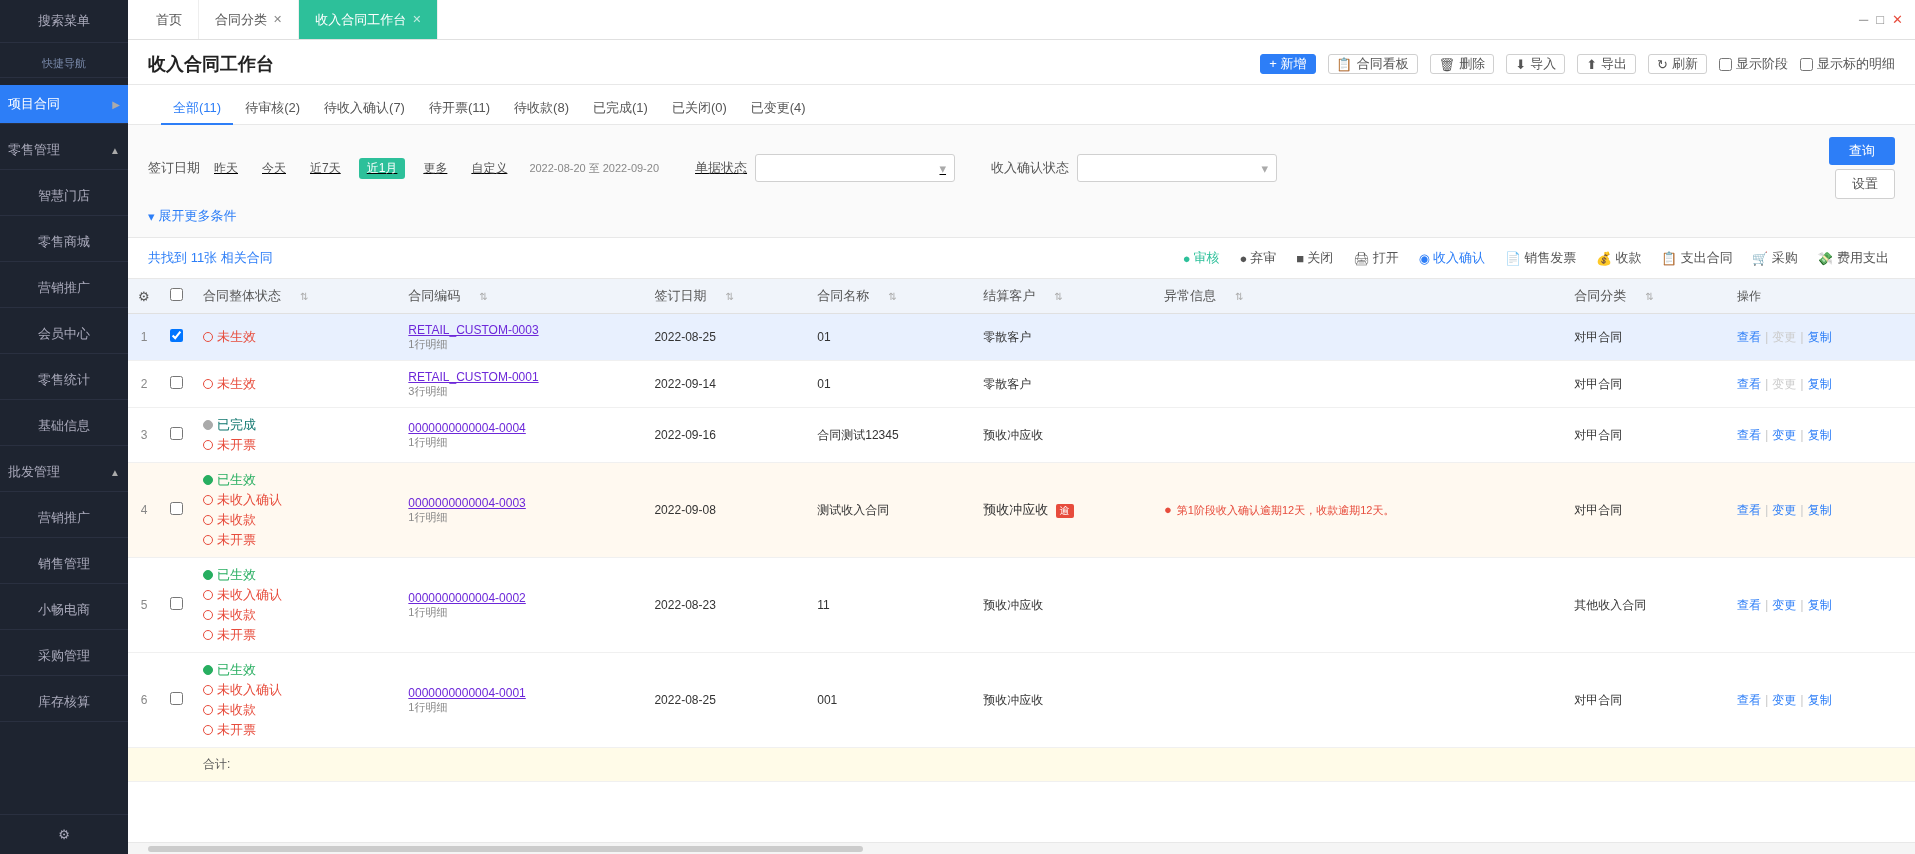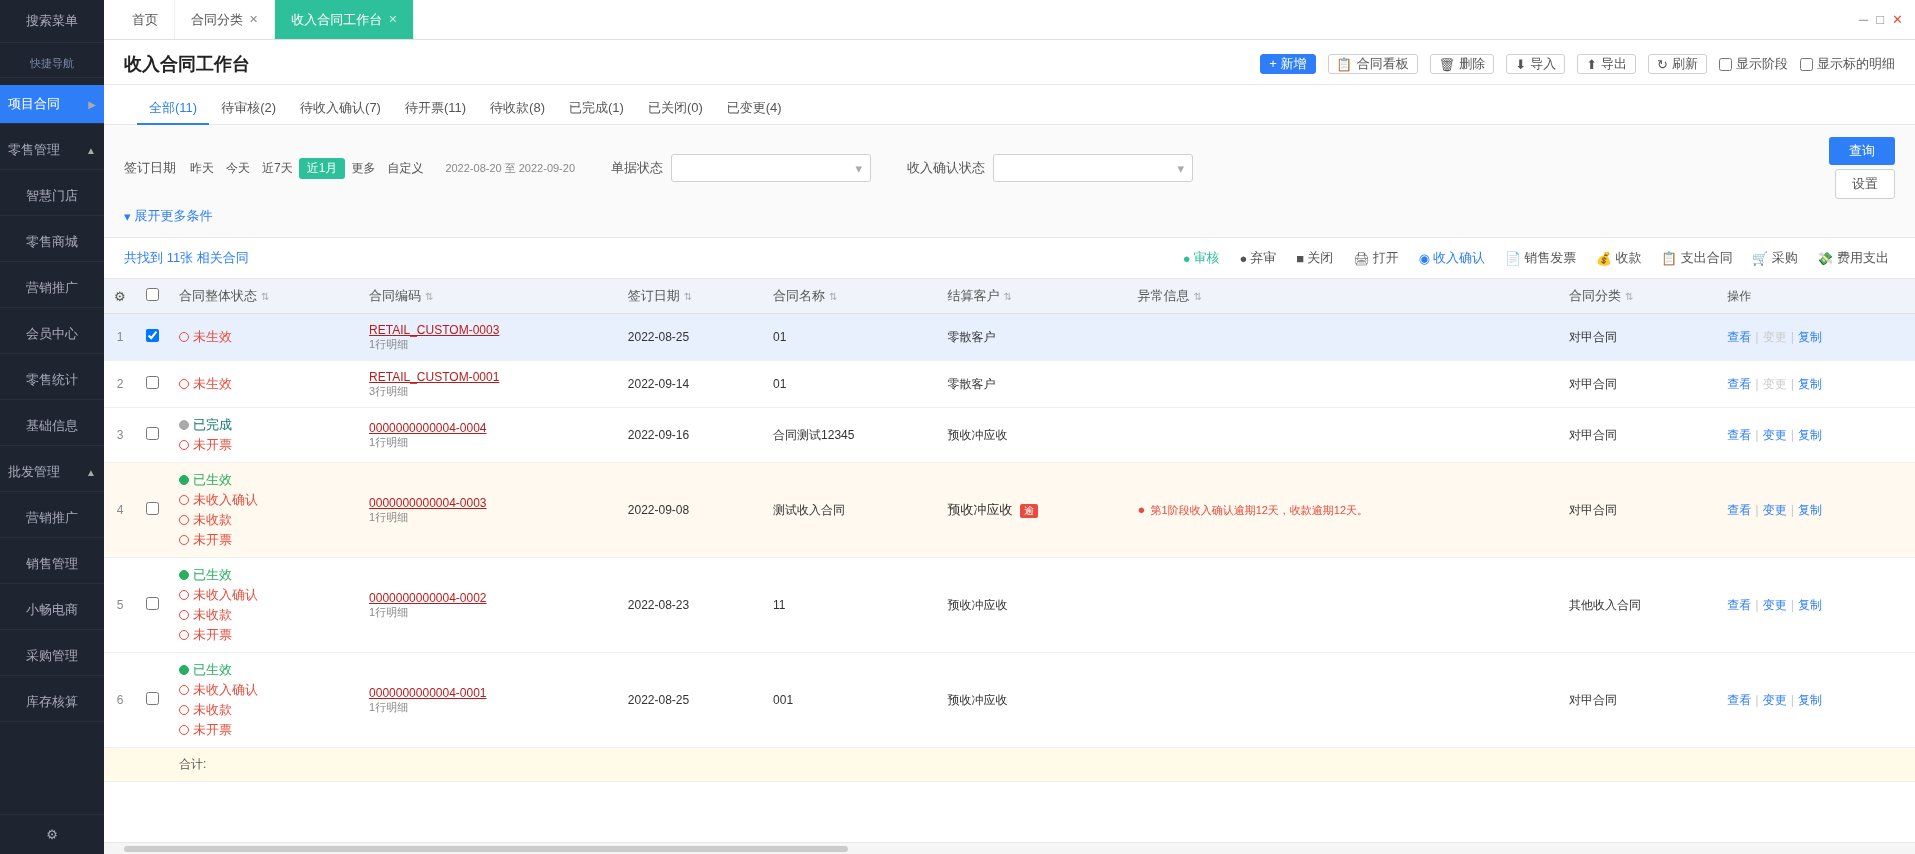--- a/index.html
+++ b/index.html
@@ -1,19 +1,19 @@
 <!DOCTYPE html>
 <html><head>
   <meta charset="utf-8">
   <style>
     * { box-sizing: border-box; margin: 0; padding: 0; font-family: 'Microsoft YaHei', Arial, sans-serif; font-size: 13px; }
     body { background: #f0f2f5; display: flex; height: 854px; overflow: hidden; }
 
     
-    .sidebar { width: 104px; background: #1e2430; display: flex; flex-direction: column; height: 100%; flex-shrink: 0; }
+    .sidebar { width: 128px; background: #1e2430; display: flex; flex-direction: column; height: 100%; flex-shrink: 0; }
     .sidebar-search { padding: 12px 8px; color: #aab; font-size: 13px; text-align: center; border-bottom: 1px solid #2a3040; cursor: pointer; }
     .sidebar-nav-item { padding: 10px 8px; color: #aab; font-size: 13px; text-align: center; cursor: pointer; border-bottom: 1px solid #2a3040; margin-top: 7px; }
     .sidebar-nav-item.active { background: #2d7ef7; color: #fff; }
     .sidebar-bottom { margin-top: auto; padding: 12px 8px; color: #aab; text-align: center; border-top: 1px solid #2a3040; cursor: pointer; }
 
     
     .main { flex: 1; display: flex; flex-direction: column; overflow: hidden; }
 
     
     .top-tabs { background: #fff; border-bottom: 1px solid #e0e0e0; display: flex; align-items: center; padding: 0 12px; height: 40px; flex-shrink: 0; }
@@ -36,21 +36,21 @@
     
     .filter-tabs { display: flex; align-items: center; padding: 8px 33px 0; border-bottom: 1px solid #e8e8e8; background: #fff; flex-shrink: 0; }
     .filter-tab { padding: 6px 12px; cursor: pointer; font-size: 13px; color: #555; border-bottom: 2px solid transparent; margin-bottom: -1px; }
     .filter-tab.active { color: #2d7ef7; border-bottom: 2px solid #2d7ef7; font-weight: 500; }
 
     
     .search-area { padding: 12px 20px; background: #fafafa; border-bottom: 1px solid #e8e8e8; flex-shrink: 0; }
     .search-row { display: flex; align-items: center; gap: 16px; flex-wrap: wrap; }
     .search-field { display: flex; align-items: center; gap: 8px; }
     .search-label { color: #555; font-size: 13px; white-space: nowrap; }
-    .date-options { display: flex; align-items: center; gap: 0; }
+    .date-options { display: flex; align-items: center; gap: 12px; text-decoration: underline; }
     .date-opt { font-size: 12px; color: #555; cursor: pointer; padding: 2px 6px; border-radius: 3px; }
     .date-opt.active { background: #2dc09a; color: #fff; border-radius: 3px; padding: 2px 8px; }
     .date-range { font-size: 11px; color: #888; }
     .search-select { height: 28px; border: 1px solid #d0d0d0; border-radius: 3px; padding: 0 8px; font-size: 12px; color: #555; background: #fff; min-width: 160px; display: flex; align-items: center; justify-content: space-between; cursor: pointer; }
     .expand-btn { color: #2d7ef7; cursor: pointer; font-size: 12px; display: flex; align-items: center; gap: 4px; }
     .query-btn { background: #2d7ef7; color: #fff; border: none; border-radius: 3px; padding: 5px 20px; cursor: pointer; font-size: 13px; }
     .setting-btn { background: #fff; color: #555; border: 1px solid #d0d0d0; border-radius: 3px; padding: 5px 16px; cursor: pointer; font-size: 13px; }
 
     
     .table-toolbar { padding: 8px 20px; display: flex; align-items: center; justify-content: space-between; background: #fff; border-bottom: 1px solid #e8e8e8; flex-shrink: 0; }
@@ -61,32 +61,32 @@
     .toolbar-btn.green { color: #2dc09a; }
     .toolbar-btn.blue { color: #2d7ef7; }
 
     
     .table-wrap { flex: 1; overflow: auto; }
     table { width: 100%; border-collapse: collapse; }
     thead tr { background: #f0f4fa; }
     th { padding: 8px 10px; text-align: left; font-size: 12px; color: #555; border-bottom: 1px solid #e0e0e0; white-space: nowrap; font-weight: 500; }
     td { padding: 8px 10px; font-size: 12px; color: #333; border-bottom: 1px solid #f0f0f0; vertical-align: middle; }
     tr.selected td { background: #e8f0fe; }
-    .th-sort { display: flex; align-items: center; gap: 4px; cursor: pointer; }
+    .th-sort { display: flex; align-items: center; gap: 19px; cursor: pointer; }
     .sort-icon { font-size: 10px; color: #aaa; }
     .badge-red { color: #e74c3c; }
     .badge-green { color: #27ae60; }
     .badge-gray { color: #0f766e; }
     .badge-circle { width: 10px; height: 10px; border-radius: 50%; display: inline-block; border: 1.5px solid; flex-shrink: 0; }
     .circle-red { border-color: #e74c3c; }
     .circle-green { border-color: #27ae60; background: #27ae60; }
     .circle-gray { border-color: #aaa; background: #aaa; }
 
     
-    .link { color: #b91c1c; text-decoration: underline; cursor: pointer; font-size: 12px; }
+    .link { color: #6d28d9; text-decoration: underline; cursor: pointer; font-size: 12px; }
 
     
     .act-links { display: flex; gap: 4px; }
     .act-link { color: #2d7ef7; cursor: pointer; font-size: 12px; }
     .act-link-sep { color: #ccc; }
 
     
     .error-msg { color: #e74c3c; font-size: 11px; }
     .error-icon { color: #e74c3c; margin-right: 2px; }
 
@@ -223,21 +223,21 @@
             <span class="date-opt">近7天</span>
             <span class="date-opt active">近1月</span>
             <span class="date-opt">更多</span>
             <span class="date-opt">自定义</span>
           </div>
         </div>
         <div style="display:flex;flex-direction:column;justify-content:center;">
           <span class="date-range" style="font-size:11px;color:#888;">2022-08-20 至 2022-09-20</span>
         </div>
 
-        <div class="search-field" style="margin-left:20px;">
+        <div class="search-field" style="margin-left:20px;text-decoration:underline;">
           <span class="search-label">单据状态</span>
           <div class="search-select" style="width:200px;">
             <span></span>
             <span style="color:#aaa;">▾</span>
           </div>
         </div>
 
         <div class="search-field" style="margin-left:20px;">
           <span class="search-label">收入确认状态</span>
           <div class="search-select" style="width:200px;">

